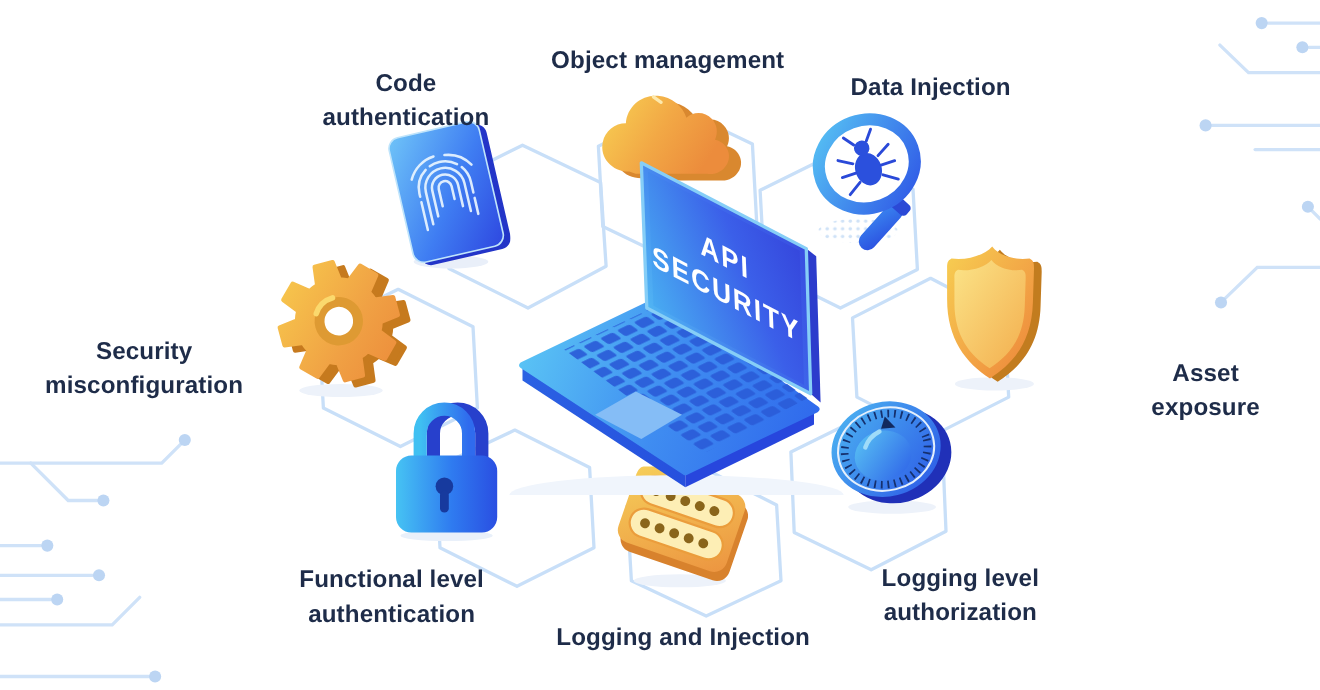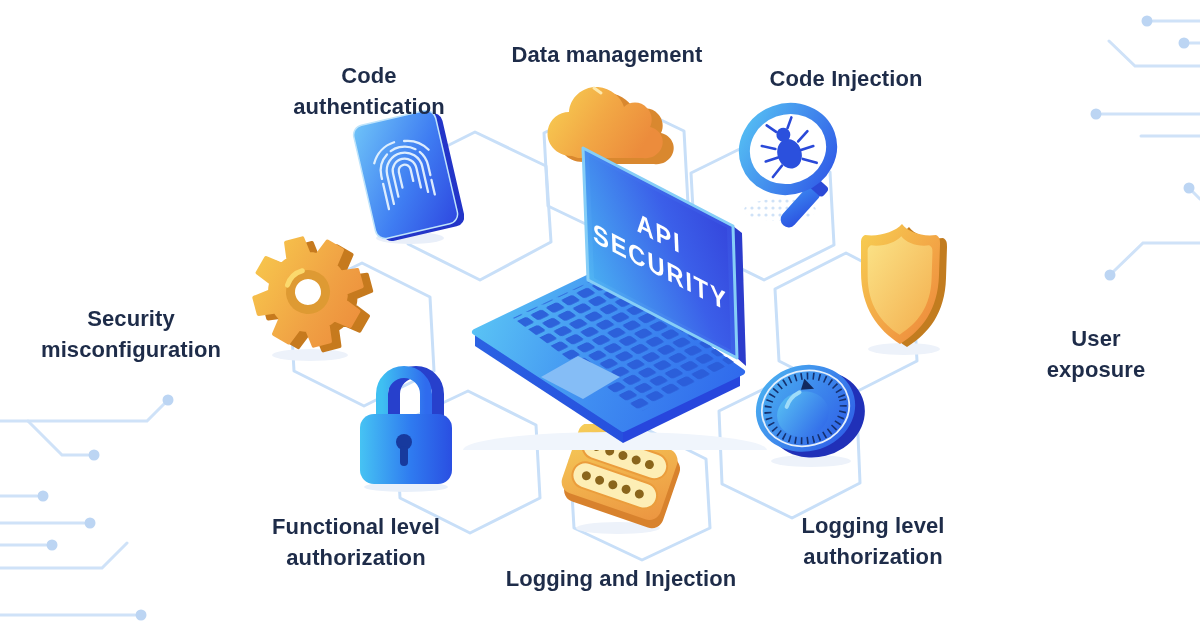--- a/index.html
+++ b/index.html
@@ -291,24 +291,24 @@
       <polygon points="589,156 727,228 731,350 594,278" fill="url(#scrG2)"></polygon>
       <g transform="matrix(0.885,0.46,0.038,1,583,150)">
         <text x="84" y="54" text-anchor="middle" fill="#ffffff" font-family="Liberation Sans, sans-serif" font-size="27" font-weight="bold" letter-spacing="2">API</text>
         <text x="84" y="88" text-anchor="middle" fill="#ffffff" font-family="Liberation Sans, sans-serif" font-size="27" font-weight="bold" letter-spacing="2">SECURITY</text>
       </g>
     </svg>
   </div>
 
   <div class="lbl" style="left:369px;top:60px">Code
 authentication</div>
-  <div class="lbl" style="left:607px;top:39px">Data management</div>
-  <div class="lbl" style="left:846px;top:63px">Code Injection</div>
-  <div class="lbl" style="left:1096px;top:323px">User exposure</div>
+  <div class="lbl" style="left:607px;top:39px">Object management</div>
+  <div class="lbl" style="left:846px;top:63px">Data Injection</div>
+  <div class="lbl" style="left:1096px;top:323px">Asset exposure</div>
   <div class="lbl" style="left:873px;top:510px">Logging level
 authorization</div>
   <div class="lbl" style="left:621px;top:563px">Logging and Injection</div>
   <div class="lbl" style="left:356px;top:511px">Functional level
-authorization</div>
+authentication</div>
   <div class="lbl" style="left:131px;top:303px">Security
 misconfiguration</div>
 
 </div>
 
 </body></html>

